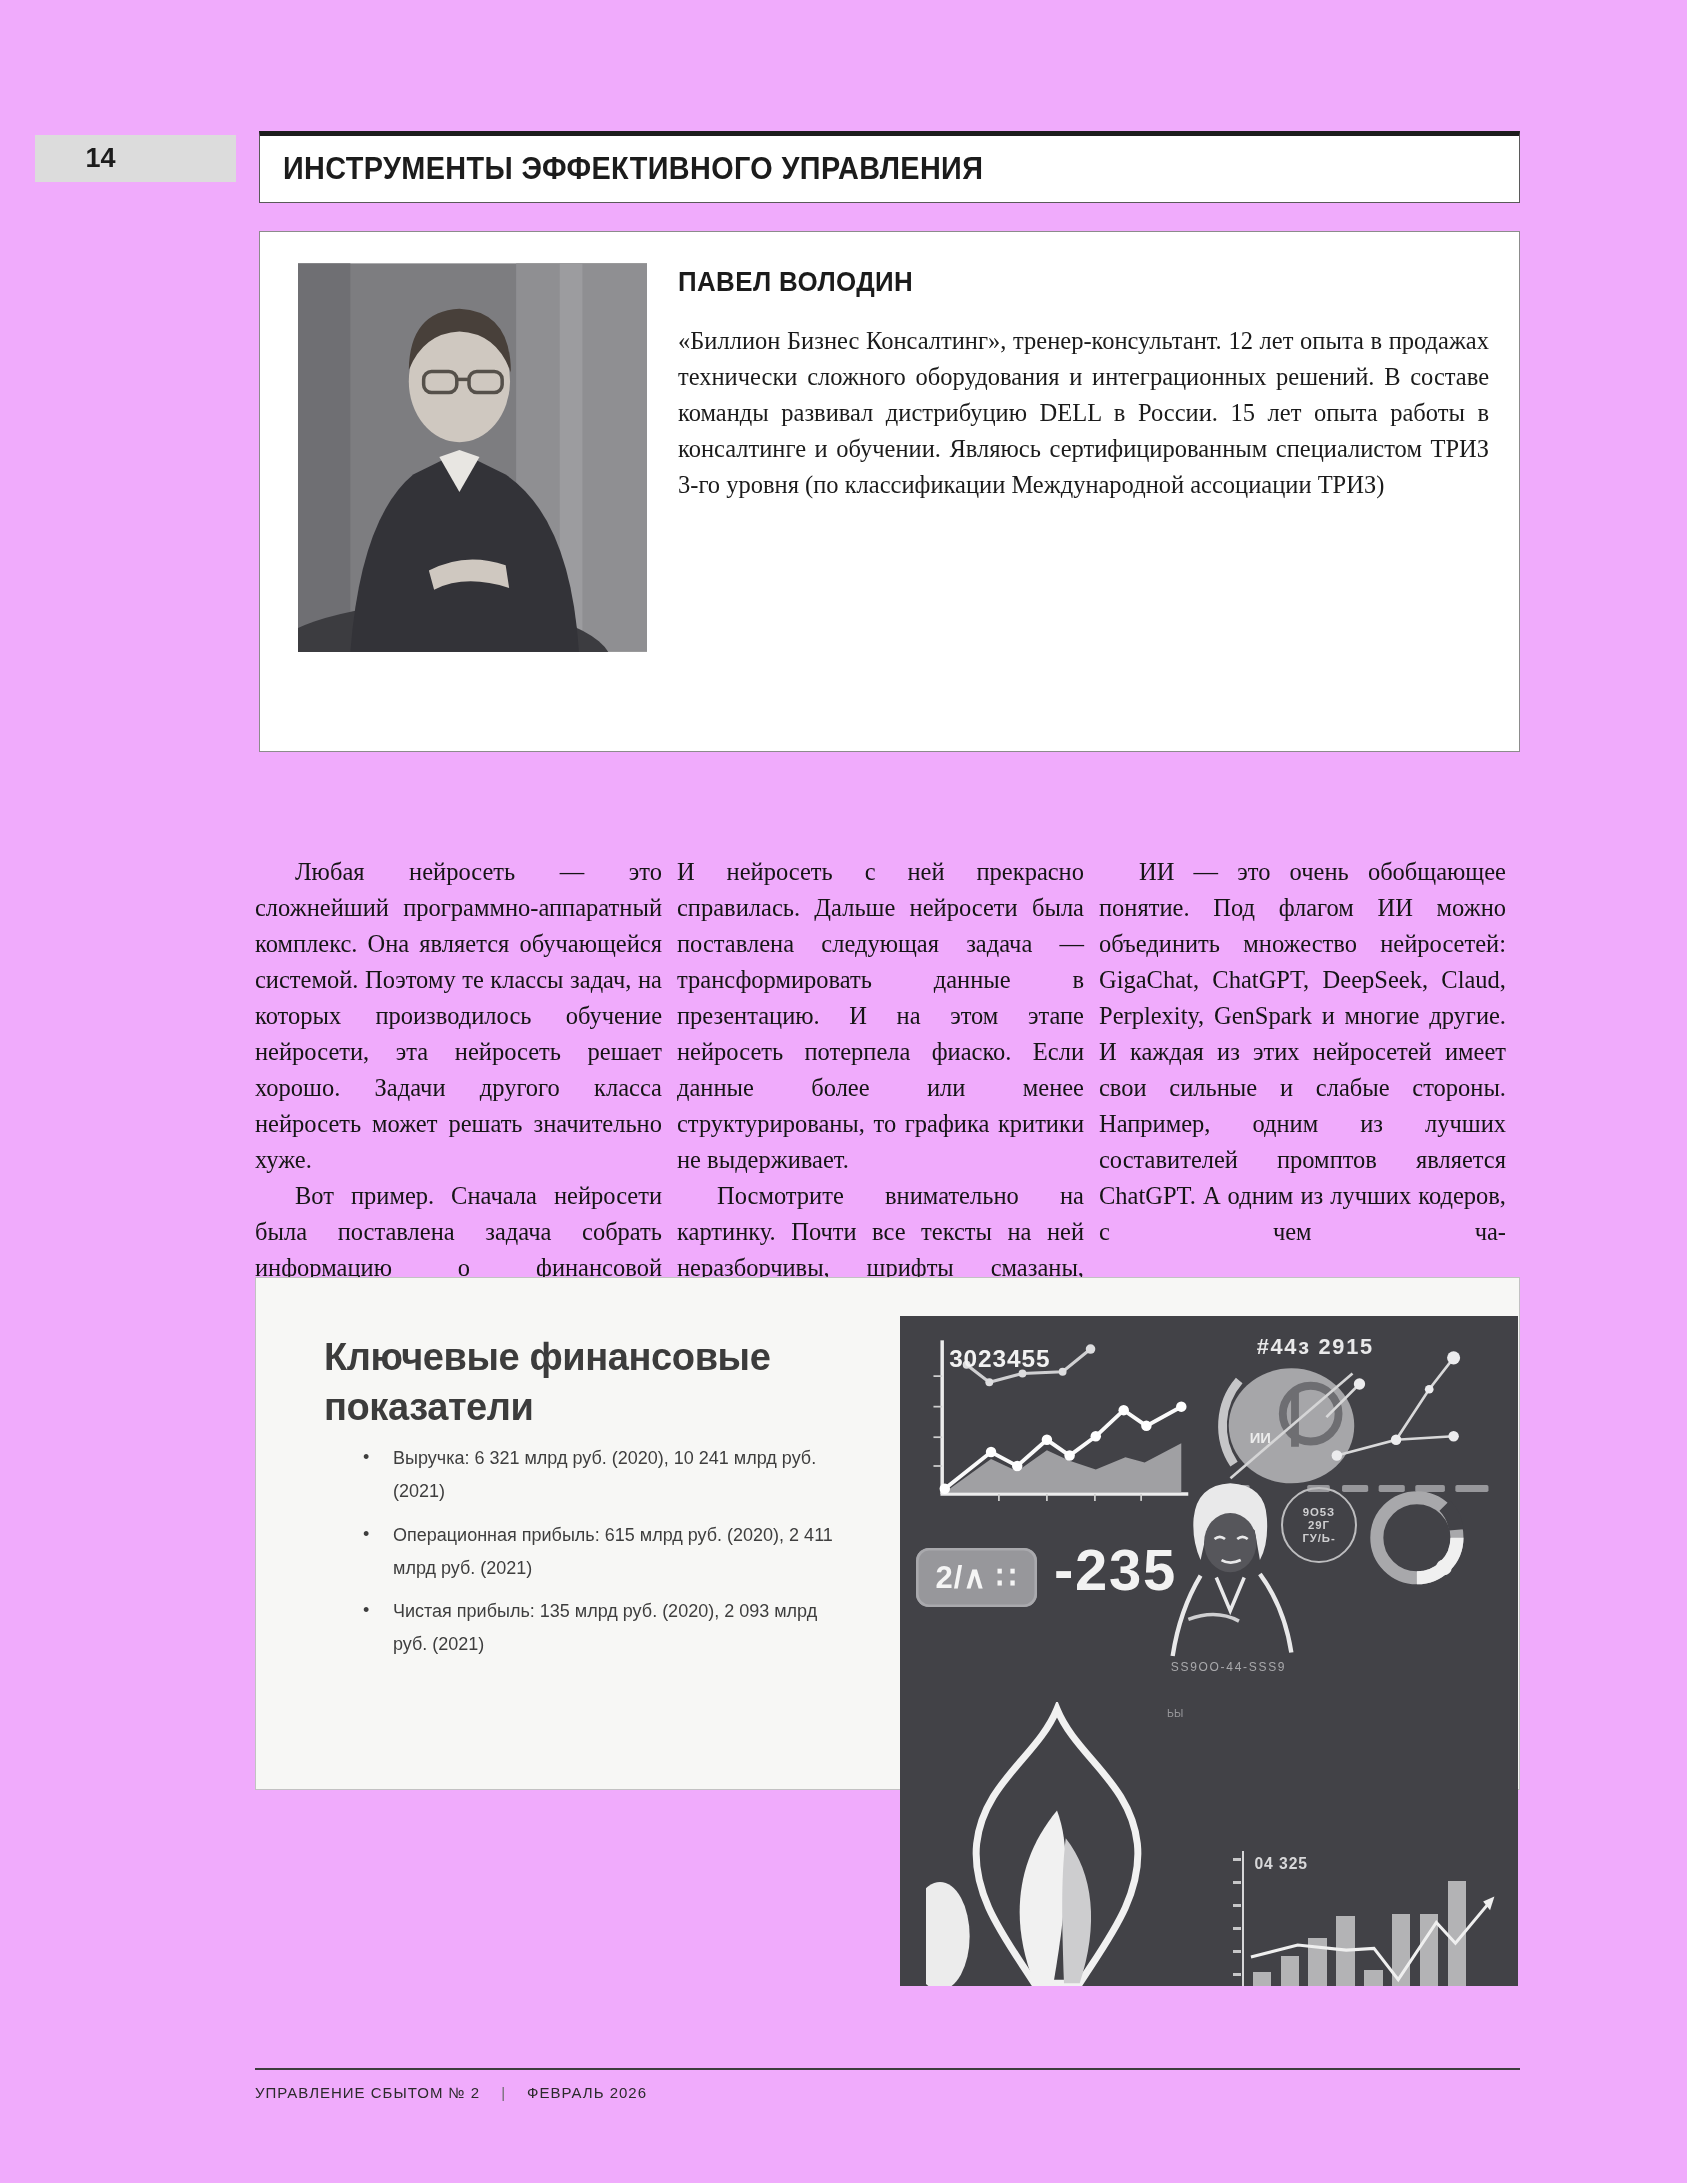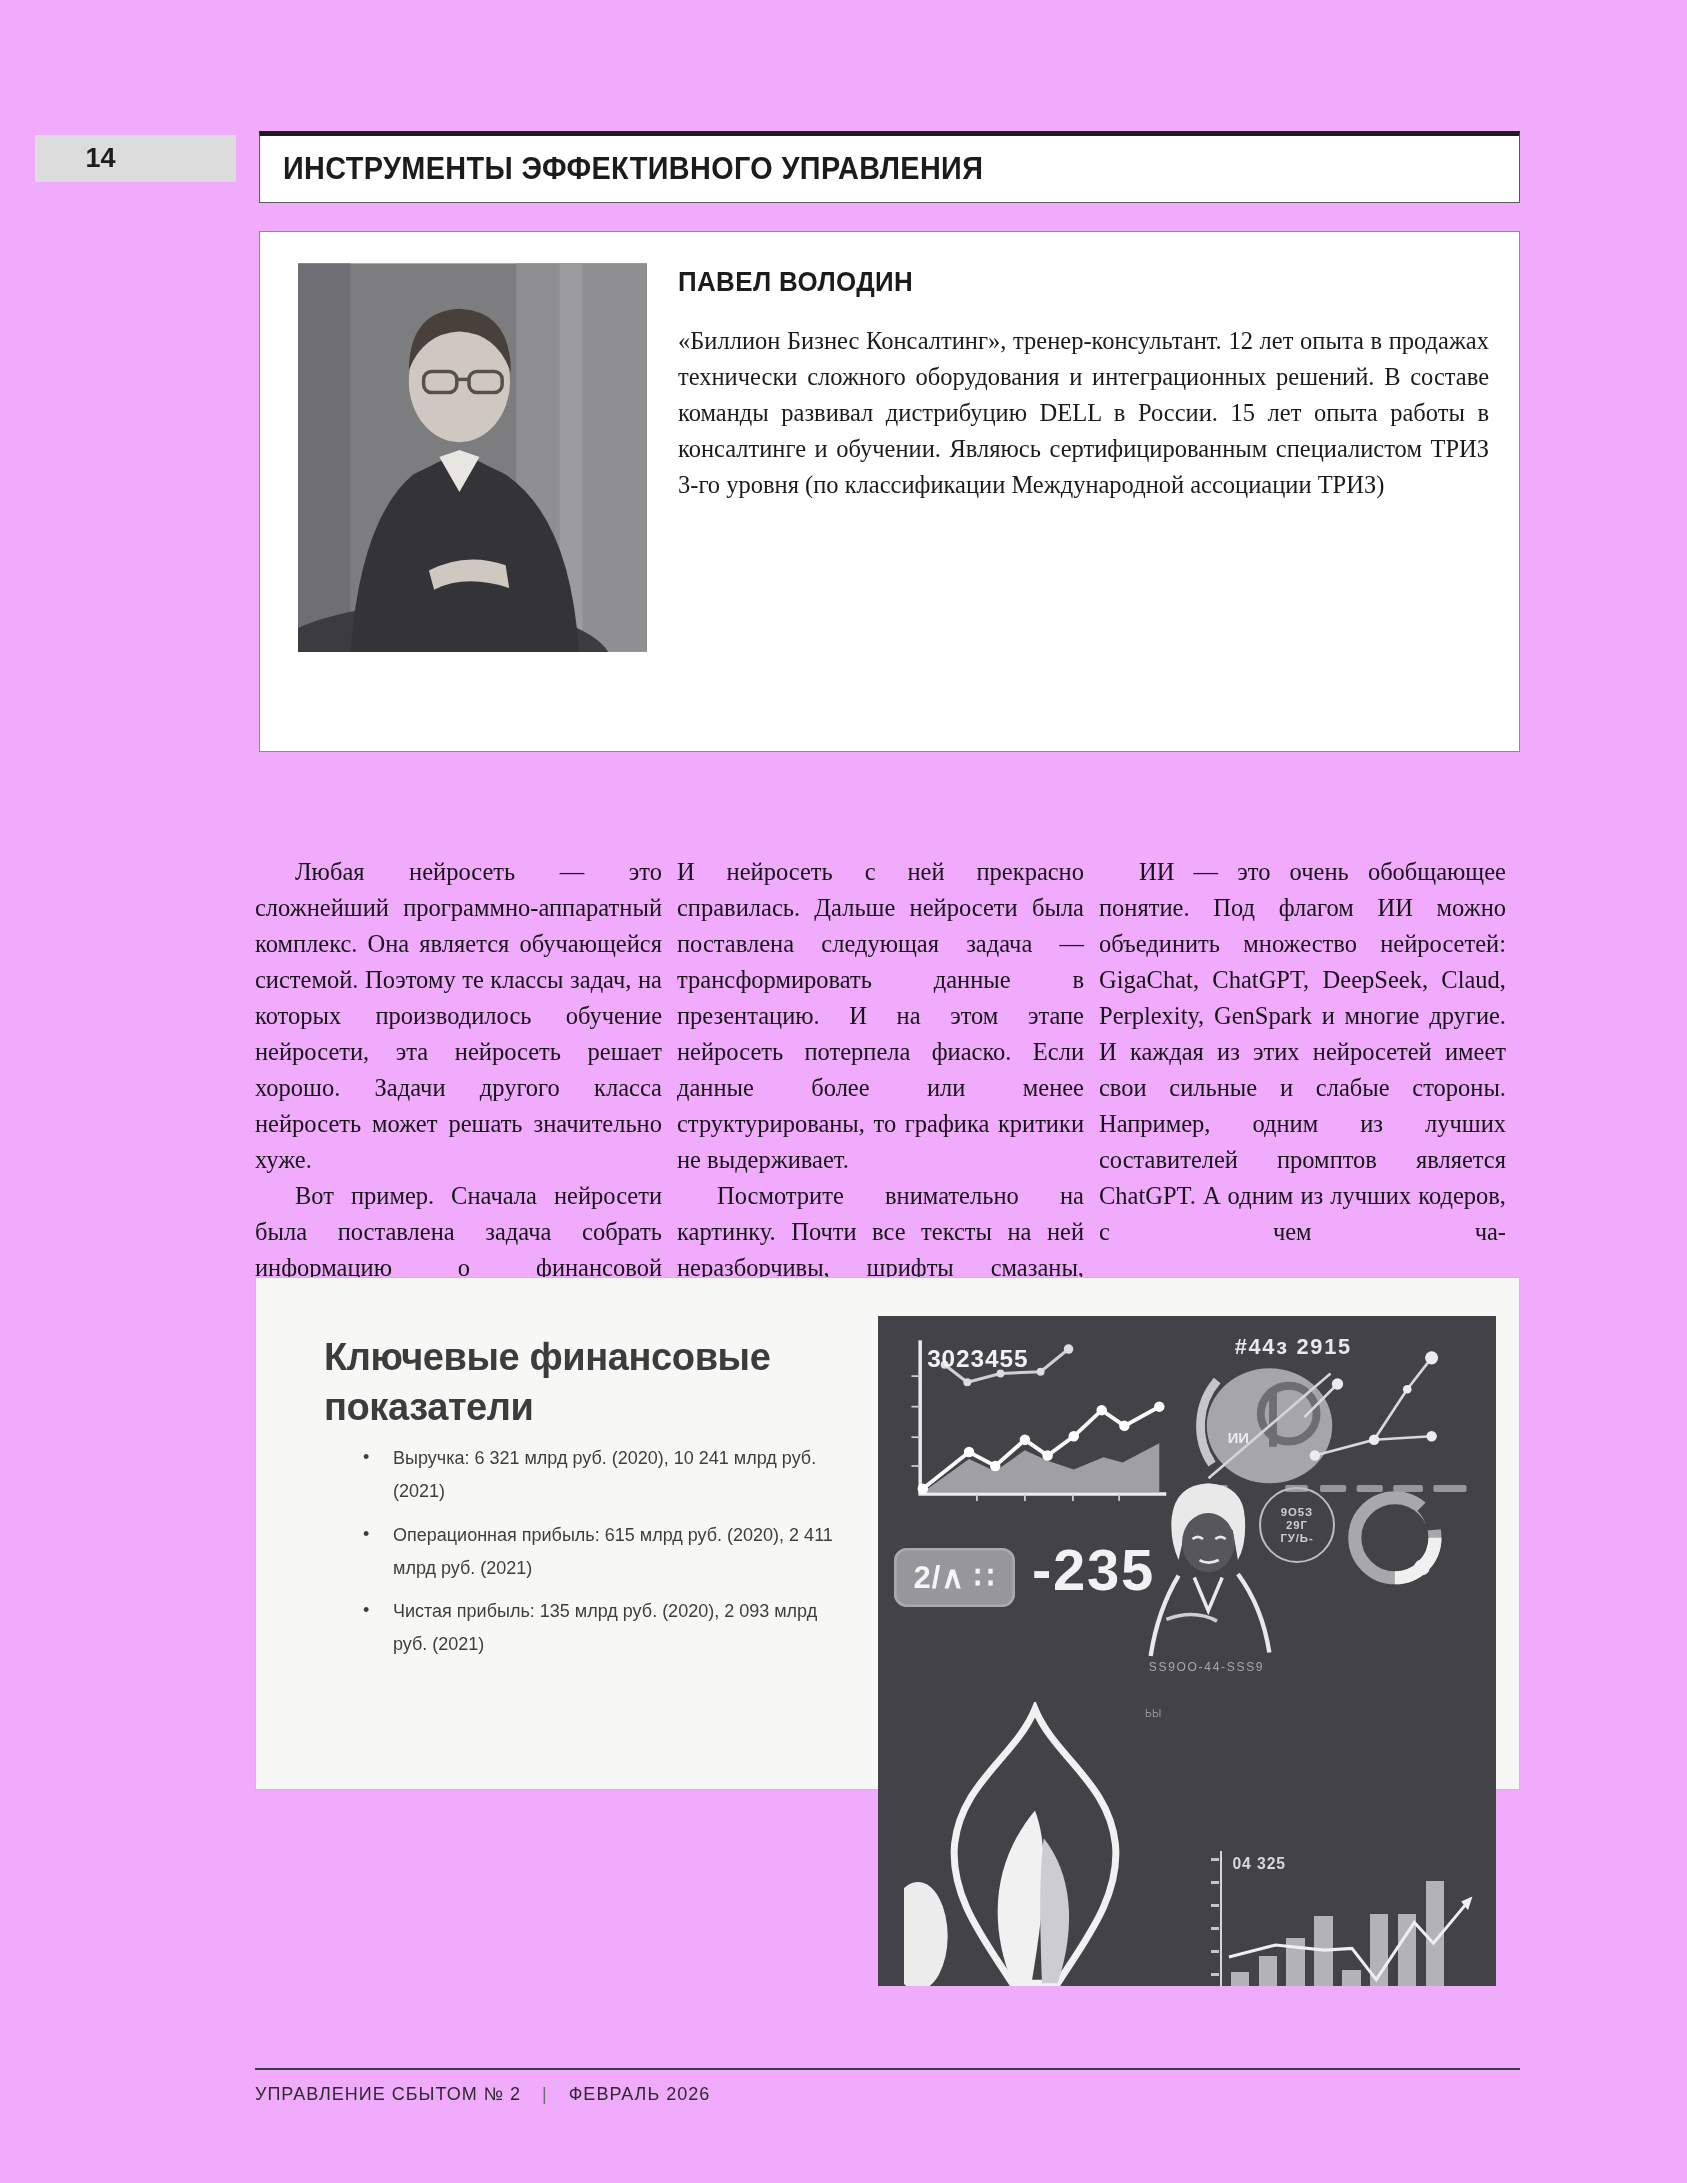--- a/index.html
+++ b/index.html
@@ -40,21 +40,21 @@
   .infographic { position:absolute; left:255px; top:1277px; width:1265px; height:513px;
                  margin:0; box-sizing:border-box; border:0.9px solid #c2c2c2; background:#f7f7f5; }
   .ig-title { position:absolute; left:68px; top:54px; width:524px; font-weight:bold;
               font-size:38px; line-height:50px; color:#3c3c3c; letter-spacing:-0.4px; }
   .ig-bullets { position:absolute; left:107px; top:164px; width:476px; margin:0; padding:0; list-style:none; }
   .ig-bullets li { position:relative; padding-left:30px; margin-bottom:10.5px;
                    font-size:18px; line-height:33px; color:#3e3e3e; }
   .ig-bullets li::before { content:"\2022"; position:absolute; left:0; top:-0.9px; color:#3e3e3e; }
 
   
-  .panel { position:absolute; left:622px; top:38px; width:618px; height:670px; background:#424247; overflow:hidden; }
+  .panel { position:absolute; left:644px; top:38px; width:618px; height:670px; background:#424247; overflow:hidden; }
   .chartA { position:absolute; left:15.7px; top:12.2px; }
   .chartB { position:absolute; left:304px; top:7px; }
   .lab1 { font-family:"Liberation Sans",sans-serif; font-size:28px; font-weight:bold; fill:#f2f2f2; letter-spacing:1px; }
   .lab2 { font-family:"Liberation Sans",sans-serif; font-size:25px; font-weight:bold; fill:#e9e9ea; letter-spacing:2px; }
   .blobt { font-family:"Liberation Sans",sans-serif; font-size:17px; font-weight:bold; fill:#ececec; }
   .badge { position:absolute; left:15.7px; top:232px; width:121px; height:59px; background:#97979b;
            border-radius:13px; box-shadow:inset 0 0 0 2.6px #a9a9ad;
            display:flex; align-items:center; justify-content:center;
            color:#f5f5f5; font-weight:bold; font-size:31px; letter-spacing:0.9px; }
   .bigval { position:absolute; left:154px; top:220px; font-weight:bold; font-size:58px;
@@ -82,21 +82,21 @@
   .bchart2 { position:absolute; left:342px; top:535px; width:255px; height:135px;
              border-left:2.6px solid #d6d6d8; box-sizing:border-box; }
   .bchart2::before { content:""; position:absolute; left:-11.4px; top:7px; width:8.7px; height:122px;
              background:repeating-linear-gradient(to bottom,#c6c6c8 0 2.6px,transparent 2.6px 23px); }
   .blab2 { position:absolute; left:10.5px; top:3.5px; font-size:15.7px; font-weight:bold;
            color:#d8d8da; letter-spacing:0.9px; }
 
   
   .footrule { position:absolute; left:255px; top:2068px; width:1265px; height:1.7px; background:#3c3c3c; }
   .footer { position:absolute; left:255px; top:2084px; display:flex; gap:21px; align-items:center;
-            font-size:18px; letter-spacing:1px; color:#2b2b2b; }
+            font-size:15px; letter-spacing:1px; color:#2b2b2b; }
   .footer .sep { color:#6b6b6b; }
 </style>
 </head>
 <body>
 
 <div class="page">
 
   <div class="pagenum">
     <span>14</span>
   </div>

